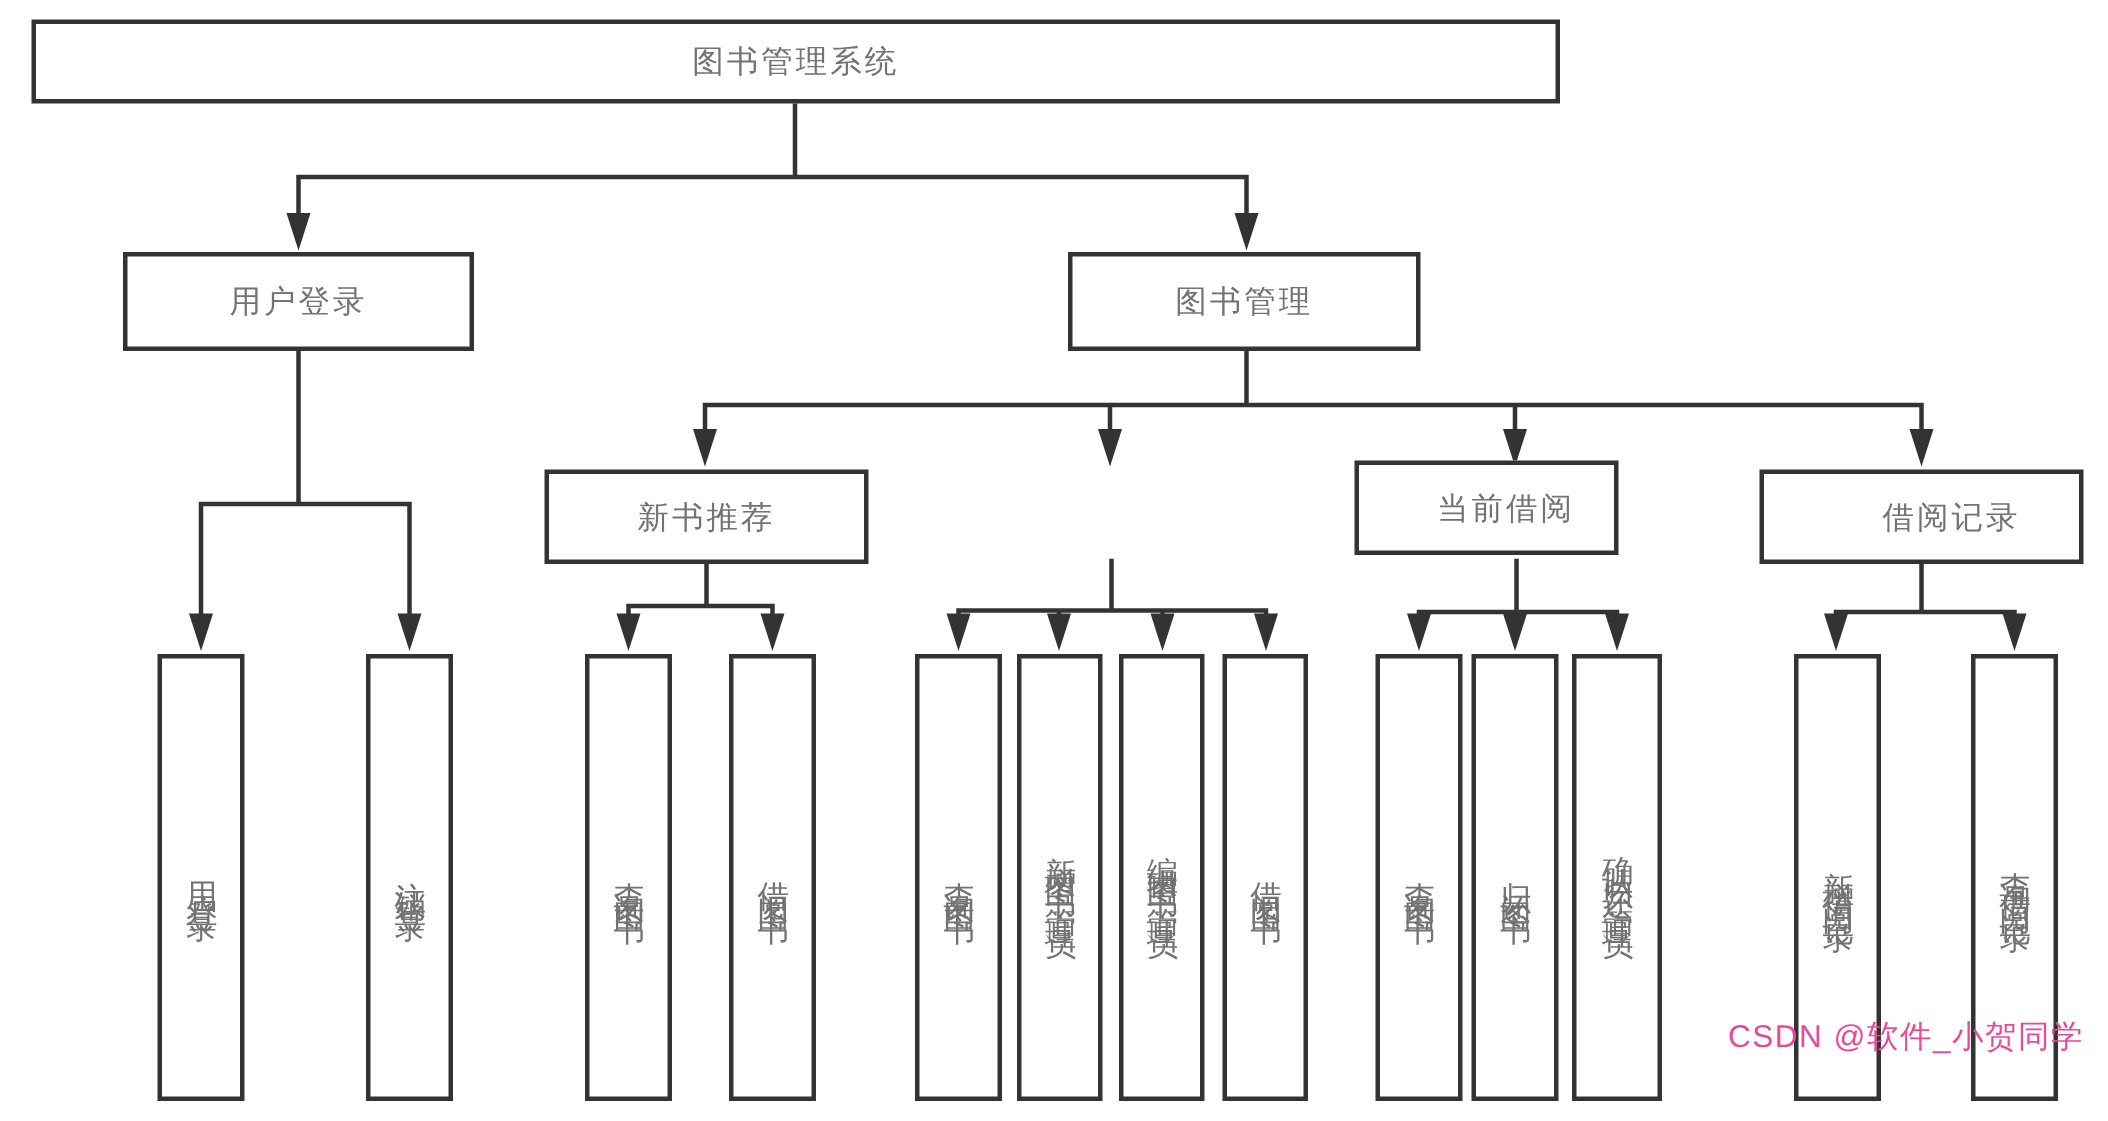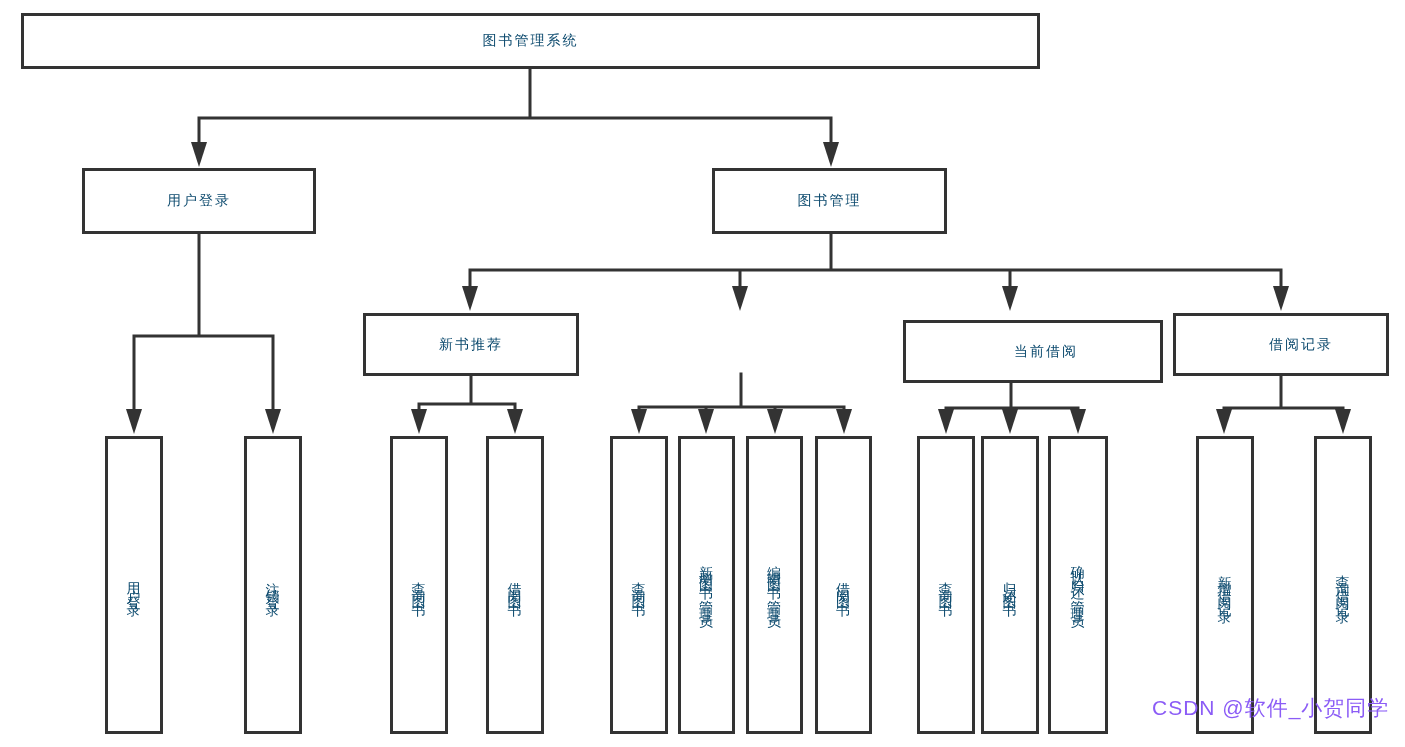--- a/index.html
+++ b/index.html
@@ -9,43 +9,43 @@
     background:#ffffff;
     font-family:"Liberation Sans","DejaVu Sans",sans-serif;
     overflow:hidden;
   }
   #wires{position:absolute;left:0;top:0;z-index:1;}
   .box{
     position:absolute;
     box-sizing:border-box;
     border:3px solid #333333;
     background:#ffffff;
-    color:#0c4a6e;
+    color:#737373;
     display:flex;
     align-items:center;
     justify-content:center;
-    font-size:14px;
+    font-size:21px;
     letter-spacing:2px;
     z-index:2;
     white-space:nowrap;
   }
   .vbox{
     writing-mode:vertical-rl;
     text-orientation:mixed;
     letter-spacing:7px;
     white-space:normal;
     line-height:1;
   }
   #watermark{
     position:absolute;
     z-index:5;
     left:1152px;
-    top:694px;
+    top:677px;
     font-size:21px;
-    color:#8b5cf6;
+    color:#ec4899;
     letter-spacing:1px;
     white-space:nowrap;
   }
 </style>
 </head>
 <body>
 
 <div id="stage">
 
   <svg id="wires" width="1405" height="747" viewBox="0 0 1405 747">
@@ -87,21 +87,21 @@
       <polygon points="1335,409 1351,409 1343,434"></polygon>
     </g>
   </svg>
 
   <div class="box" style="left:21px;top:13px;width:1019px;height:56px;">图书管理系统</div>
 
   <div class="box" style="left:82px;top:168px;width:234px;height:66px;">用户登录</div>
   <div class="box" style="left:712px;top:168px;width:235px;height:66px;">图书管理</div>
 
   <div class="box" style="left:363px;top:313px;width:216px;height:63px;">新书推荐</div>
-  <div class="box" style="left:903px;top:320px;width:260px;height:63px;padding-left:26px;">当前借阅</div>
+  <div class="box" style="left:903px;top:307px;width:176px;height:63px;padding-left:26px;">当前借阅</div>
   <div class="box" style="left:1173px;top:313px;width:216px;height:63px;padding-left:40px;">借阅记录</div>
 
   <div class="box vbox" style="left:105px;top:436px;width:58px;height:298px;">用户登录</div>
   <div class="box vbox" style="left:244px;top:436px;width:58px;height:298px;">注销登录</div>
 
   <div class="box vbox" style="left:390px;top:436px;width:58px;height:298px;">查询图书</div>
   <div class="box vbox" style="left:486px;top:436px;width:58px;height:298px;">借阅图书</div>
 
   <div class="box vbox" style="left:610px;top:436px;width:58px;height:298px;">查询图书</div>
   <div class="box vbox" style="left:678px;top:436px;width:57px;height:298px;">新增图书（管理员）</div>

